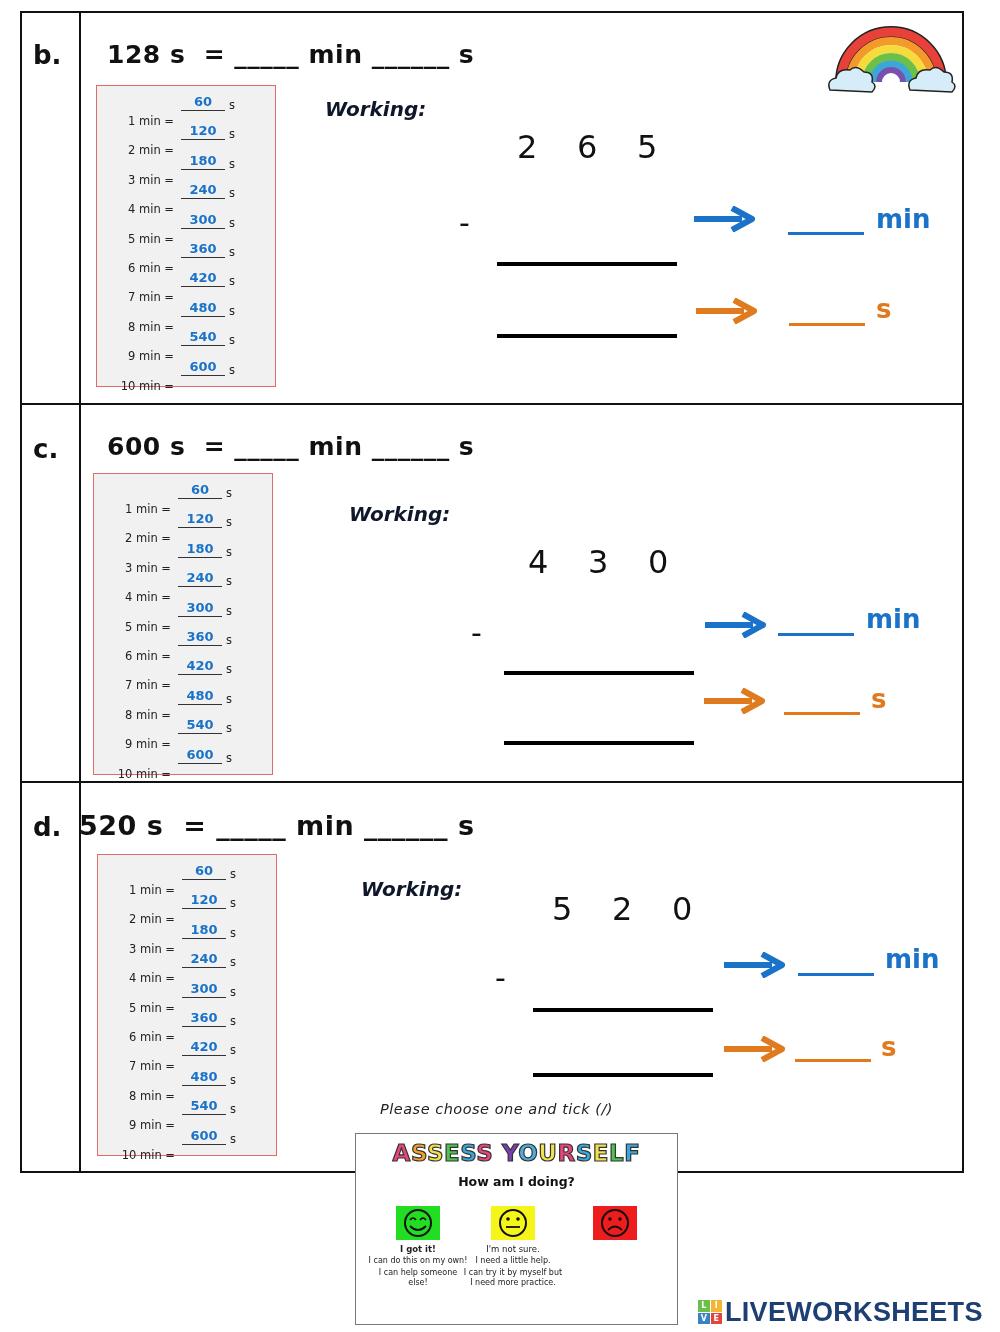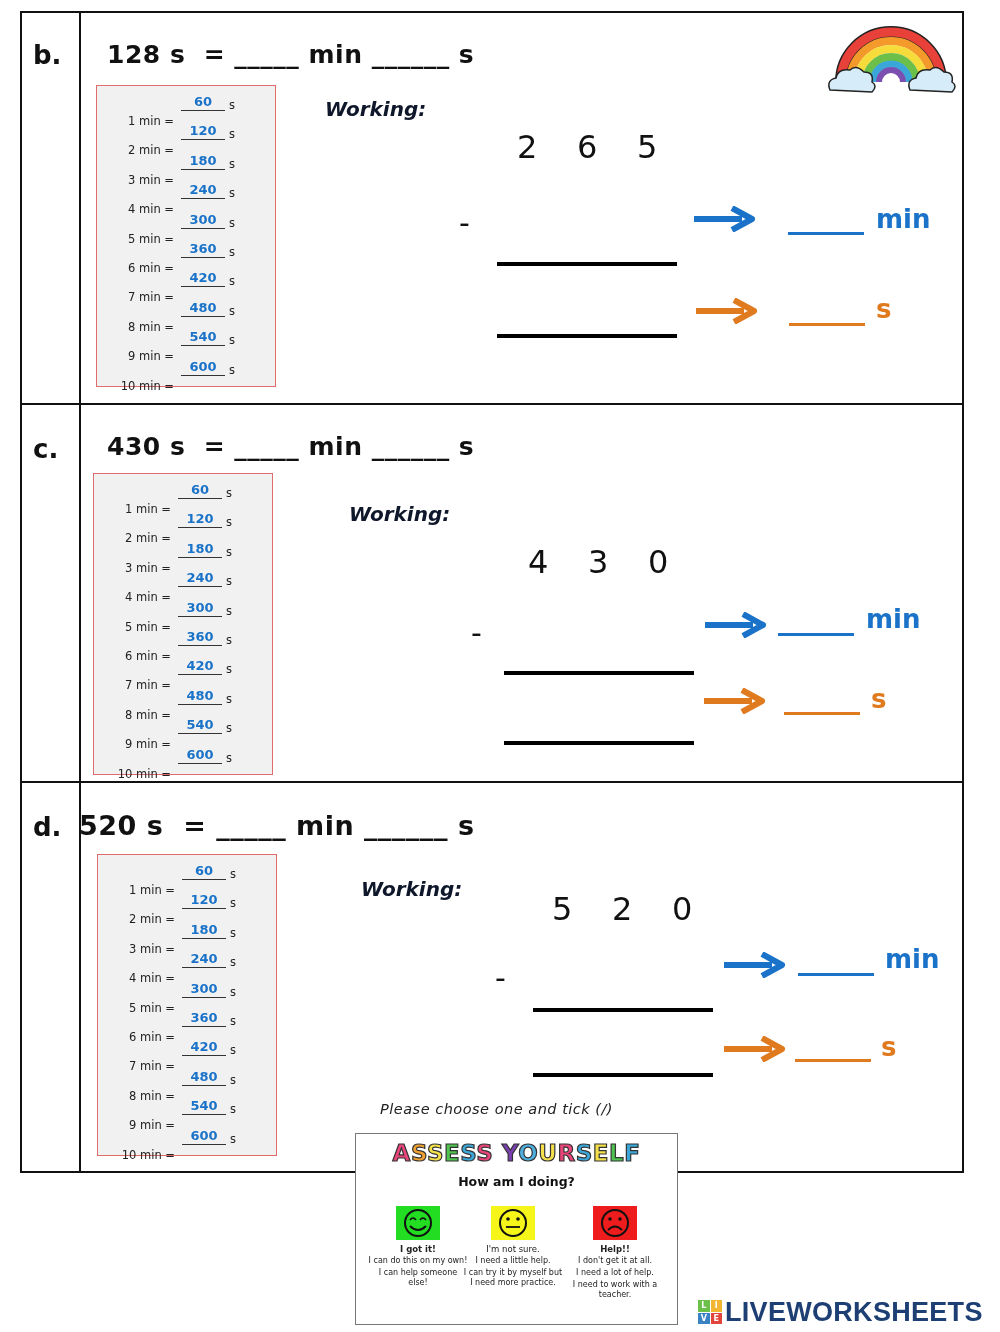--- a/index.html
+++ b/index.html
@@ -148,21 +148,21 @@
   <svg class="arrow" style="left:694px; top:298px" viewBox="0 0 64 26">
       <path d="M2 13 H50" stroke="#e07a1f" stroke-width="6"></path>
       <path d="M40 2 L60 13 L40 24" fill="none" stroke="#e07a1f" stroke-width="6" stroke-linejoin="round"></path>
     </svg>
   <div class="blank-line" style="left:789px; top:323px; background:#e07a1f"></div>
   <div class="unit-label" style="left:876px; top:294px; color:#e07a1f">s</div>
 </div>
 
 <div>
   <div class="letter" style="top:434px">c.</div>
-  <div class="question" style="left:107px; top:432px">430 s  = _____ min ______ s</div>
+  <div class="question" style="left:107px; top:432px">600 s  = _____ min ______ s</div>
   <div class="table-box" style="left:93px; top:473px">
       <div class="trow" style="top: 8px;">
         <span class="lbl">1 min =</span>
         <span class="ans">60</span>
         <span class="unit">s</span>
       </div>
       <div class="trow" style="top: 37.4px;">
         <span class="lbl">2 min =</span>
         <span class="ans">120</span>
         <span class="unit">s</span>
@@ -331,26 +331,20 @@
   <div class="face-col" style="left:12px">
     <div class="head">I got it!</div>
     <div>I can do this on my own!</div>
     <div>I can help someone else!</div>
   </div>
   <div class="face-col" style="left:107px">
     <div class="head" style="font-weight:normal">I'm not sure.</div>
     <div>I need a little help.</div>
     <div>I can try it by myself but I need more practice.</div>
   </div>
-  <div class="face-col" style="left:209px">
-    <div class="head">Help!!</div>
-    <div>I don't get it at all.</div>
-    <div>I need a lot of help.</div>
-    <div>I need to work with a teacher.</div>
-  </div>
 </div>
 
 <div class="lw-logo">
   <div class="lw-badge" id="lw-badge">
       <div style="background: rgb(108, 192, 74);">L</div>
       <div style="background: rgb(242, 182, 50);">I</div>
       <div style="background: rgb(59, 130, 196);">V</div>
       <div style="background: rgb(226, 69, 60);">E</div>
     </div>
   <div class="lw-text">LIVEWORKSHEETS</div>

